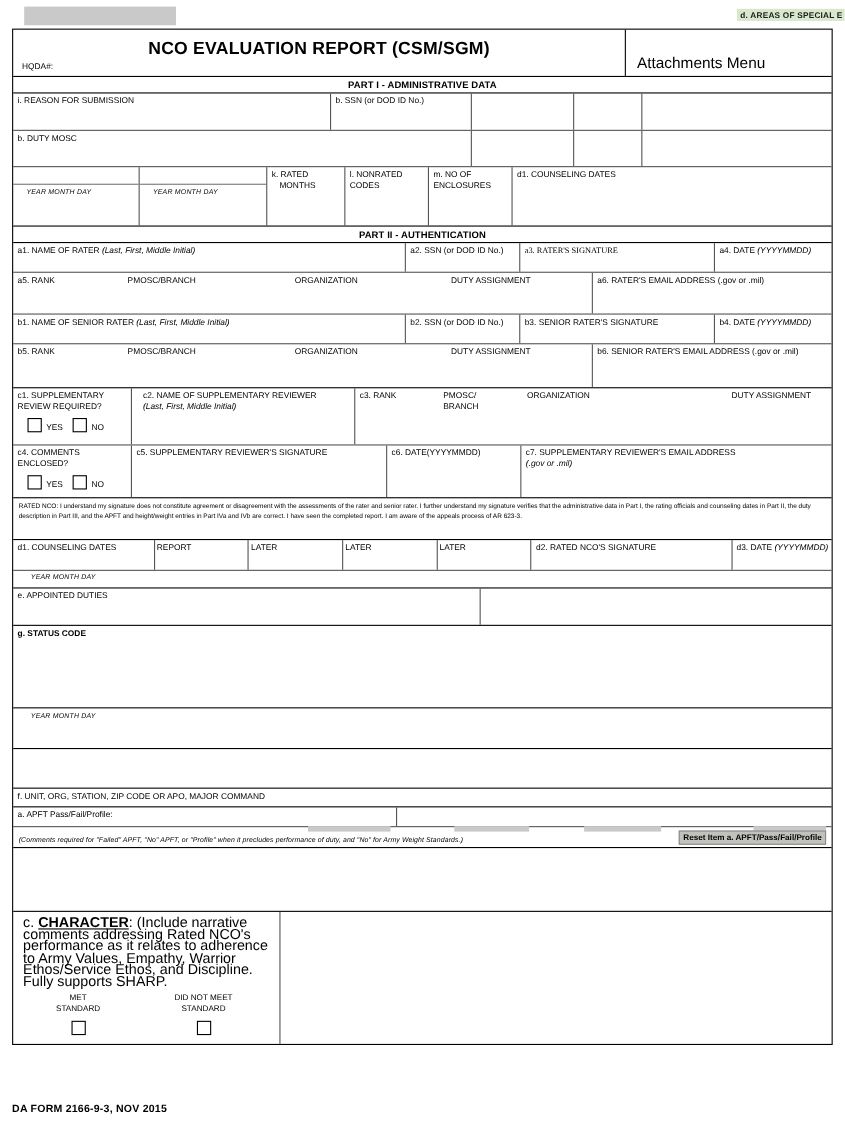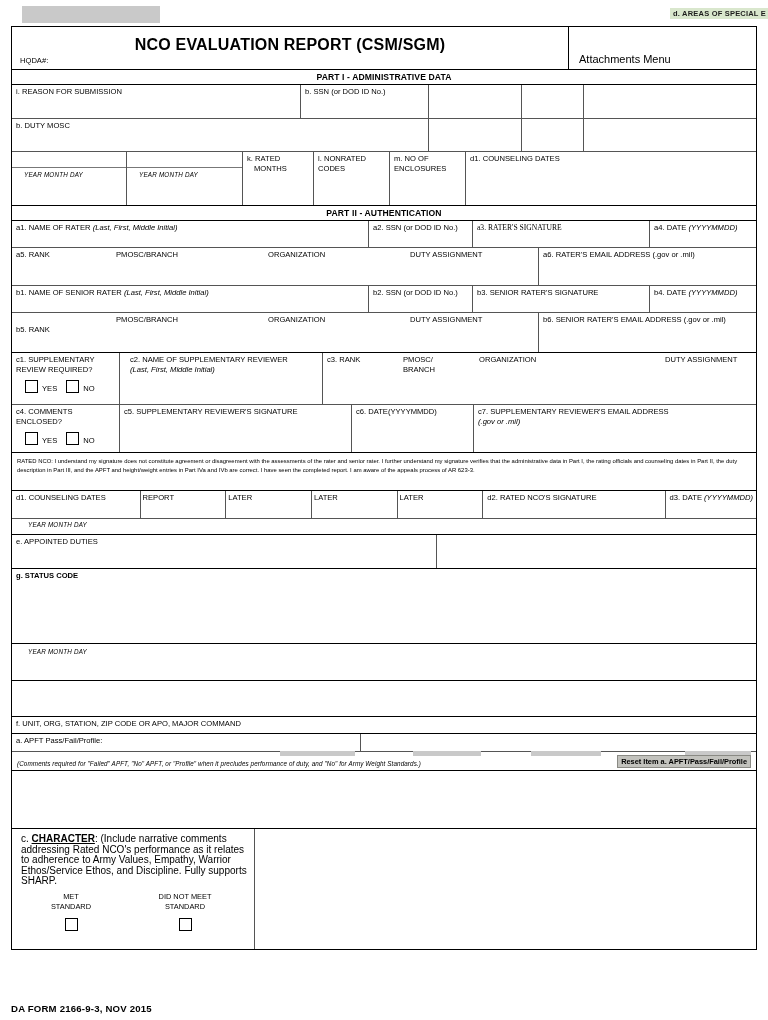--- a/index.html
+++ b/index.html
@@ -40,42 +40,42 @@
   }
 
   
   .hdr-left{flex:1 1 auto;display:flex;align-items:flex-end;position:relative;}
   .hdr-title{
     position:absolute;left:0;right:0;top:9px;text-align:center;
     font-size:16px;font-weight:bold;letter-spacing:.2px;
   }
   .hdr-hqda{font-size:7.6px;padding:0 0 4px 4px;}
   .hdr-right{width:188px;display:flex;align-items:flex-end;}
-  .attach{font-size:11px;padding:0 0 4px 6px;margin-top:40px;}
+  .attach{font-size:14px;padding:0 0 4px 6px;margin-top:40px;}
 
   
   .cb{display:inline-block;width:11px;height:11px;border:1px solid #000;background:#fff;vertical-align:-2px;}
   .cbrow{margin-top:5px;padding-left:9px;font-size:7.6px;}
   .cbrow .cb{margin-right:4px;}
   .cbrow .gap{display:inline-block;width:9px;}
 
   
   .para{font-size:5.9px;line-height:8.6px;padding:3px 6px 3px 5px;text-align:left;}
 
   
   .gfield{position:absolute;height:5px;background:#c9c9c9;top:0;}
 
   .resetbtn{
     display:inline-block;background:#c2c2bd;border:1px solid #8a8a84;
     font-size:7.4px;font-weight:bold;padding:1px 3px;line-height:9px;white-space:nowrap;
   }
 
   .ymd{font-size:6.3px;font-style:italic;letter-spacing:.2px;padding:3px 0 0 16px;}
 
-  .charblock{font-size:10px;line-height:10.5px;padding:3px 4px 0 5px;}
+  .charblock{font-size:13px;line-height:10.5px;padding:3px 4px 0 5px;}
   .charblock u{text-decoration:underline;font-weight:bold;}
   .std-wrap{display:flex;margin-top:5px;}
   .std-col{text-align:center;font-size:7.4px;line-height:10px;}
   .std-col .cb{margin-top:6px;}
 
   .footer{
     position:absolute;left:11px;bottom:6px;
     font-size:9.6px;font-weight:bold;letter-spacing:.2px;
   }
 </style>
@@ -208,21 +208,21 @@
         <div class="lbl">
           <span>b4.  DATE</span>
           <span class="ital">(YYYYMMDD)</span>
         </div>
       </div>
     </div>
 
     <div class="row thick">
       <div class="cell" style="width:526px;height:39px;">
         <div class="lbl" style="display:flex;">
-          <span style="width:100px;margin-top:10px;">b5.  RANK</span>
+          <span style="width:100px;">b5.  RANK</span>
           <span style="width:152px;">PMOSC/BRANCH</span>
           <span style="width:142px;">ORGANIZATION</span>
           <span>DUTY ASSIGNMENT</span>
         </div>
       </div>
       <div class="cell vl" style="flex:1 1 auto;height:39px;">
         <div class="lbl">b6.  SENIOR RATER'S EMAIL ADDRESS (.gov or .mil)</div>
       </div>
     </div>
 

